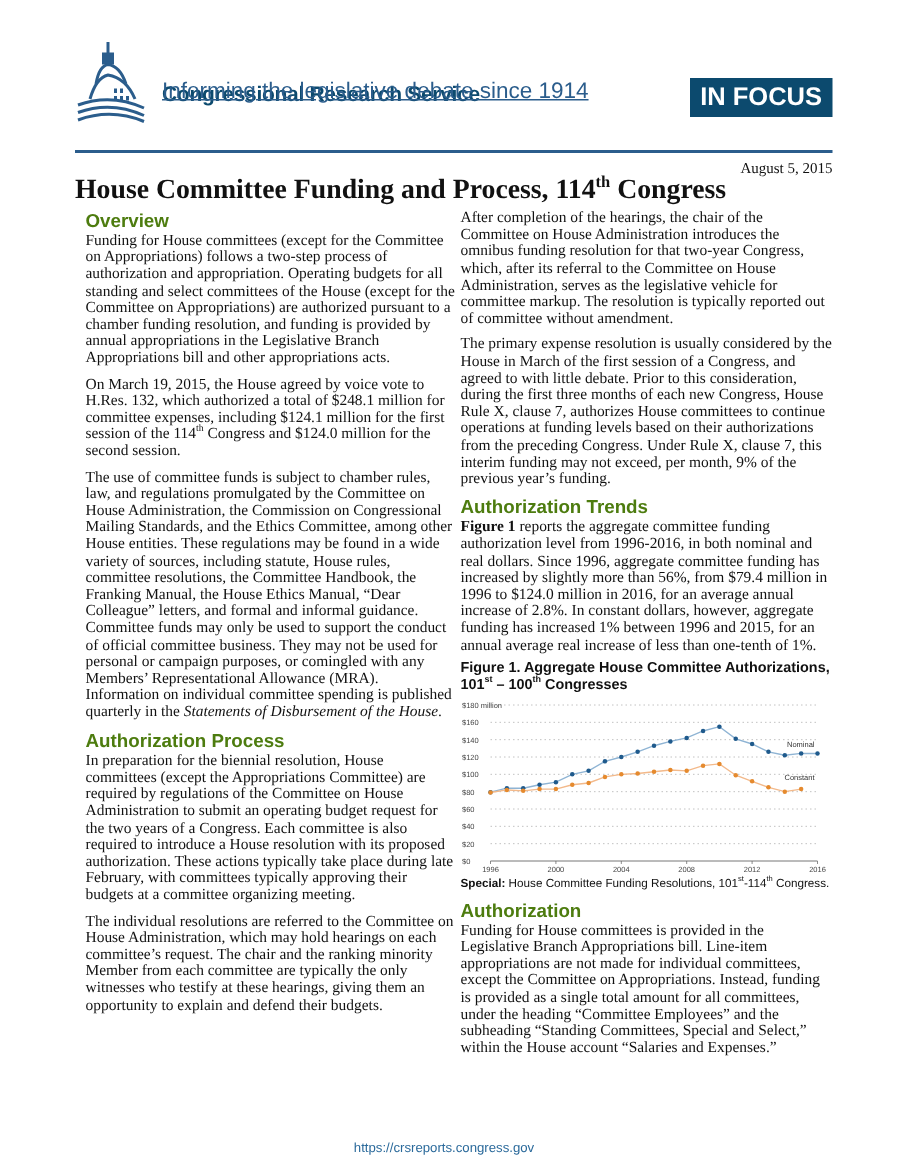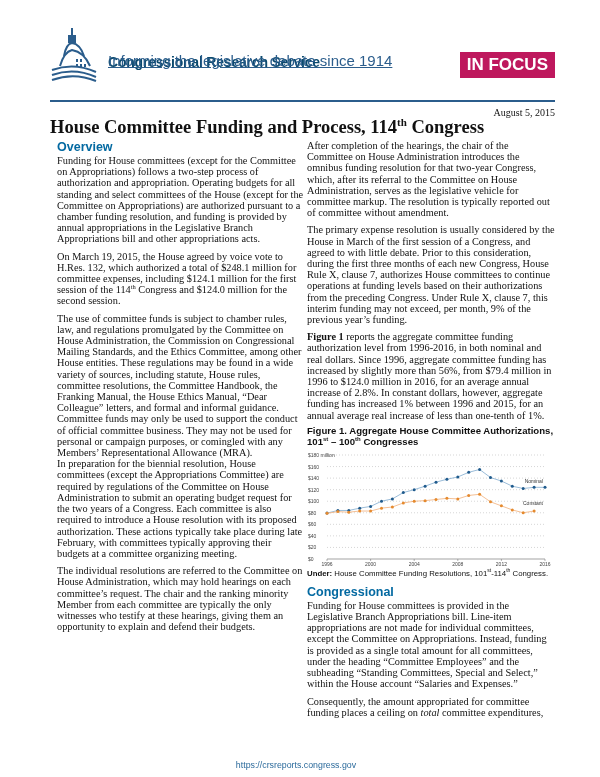--- a/index.html
+++ b/index.html
@@ -1,30 +1,30 @@
 <!DOCTYPE html>
 <html><head>
 <meta charset="utf-8">
 <style>
   html, body { margin:0; padding:0; background:#fff; }
   body { width:600px; height:777px; position:relative; overflow:hidden; font-family:"Liberation Serif", serif; color:#111; }
   .header { position:absolute; left:50px; top:20px; width:505px; height:70px; }
   .logo-icon { position:absolute; left:0; top:6px; width:48px; height:56px; }
   .logo-title { position:absolute; left:58px; top:34px; font-family:"Liberation Sans", sans-serif; font-weight:bold; font-size:14px; color:#0c4a6e; letter-spacing:-0.2px; }
   .logo-tag { position:absolute; left:58px; top:32px; font-family:"Liberation Sans", sans-serif; font-size:15px; color:#2b5d8c;text-decoration:underline; }
-  .infocus { position:absolute; right:0; top:32px; background:#be185d; color:#fff; font-family:"Liberation Sans", sans-serif; font-weight:bold; font-size:17px; padding:3px 7px 3px 7px; letter-spacing:0px; }
+  .infocus { position:absolute; right:0; top:32px; background:#0c4a6e; color:#fff; font-family:"Liberation Sans", sans-serif; font-weight:bold; font-size:17px; padding:3px 7px 3px 7px; letter-spacing:0px; }
   .rule { position:absolute; left:50px; top:100px; width:505px; height:1.5px; background:#2b5d8c; }
   .date { position:absolute; right:45px; top:107px; font-size:10px;text-align:center; }
   .title { position:absolute; left:50px; top:117px; font-weight:bold; font-size:18.5px; white-space:nowrap; }
   .title sup { font-size:11px; }
   .col { position:absolute; top:140px; width:248px; font-size:10.3px; line-height:11.2px; }
   .col.left { left:57px; }
   .col.right { left:307px; }
   .col p { margin:0 0 6px 0; }
-  h2 { font-family:"Liberation Sans", sans-serif; color:#0369a1; font-size:12.5px; font-weight:bold; margin:0 0 1px 0; line-height:14px; }
+  h2 { font-family:"Liberation Sans", sans-serif; color:#4d7c0f; font-size:12.5px; font-weight:bold; margin:0 0 1px 0; line-height:14px; }
   .fig-title { font-family:"Liberation Sans", sans-serif; font-weight:bold; font-size:9.6px; line-height:11px; margin:2px 0 2px 0; }
   .fig-title sup { font-size:6px; }
   .chart { width:248px; height:118px; display:block; }
   .source { font-family:"Liberation Sans", sans-serif; font-size:7.8px; line-height:10px; margin:2px 0 6px 0; }
   .source sup { font-size:5px; }
   .footer { position:absolute; left:0; width:592px; top:760px; text-align:center; font-family:"Liberation Sans", sans-serif; font-size:8.8px; color:#2b6a9b; }
   sup { line-height:0; }
 </style>
 </head>
 <body>
@@ -54,27 +54,30 @@
 </div>
 <div class="rule"></div>
 <div class="date">August 5, 2015</div>
 <div class="title"><span>House Committee Funding and Process, 114</span><sup>th</sup><span> Congress</span></div>
 
 <div class="col left">
   <h2>Overview</h2>
   <p>Funding for House committees (except for the Committee on Appropriations) follows a two-step process of authorization and appropriation. Operating budgets for all standing and select committees of the House (except for the Committee on Appropriations) are authorized pursuant to a chamber funding resolution, and funding is provided by annual appropriations in the Legislative Branch Appropriations bill and other appropriations acts.</p>
   <p><span>On March 19, 2015, the House agreed by voice vote to H.Res. 132, which authorized a total of $248.1 million for committee expenses, including $124.1 million for the first session of the 114</span><sup style="font-size:6.5px">th</sup><span> Congress and $124.0 million for the second session.</span></p>
   <p style="margin-bottom:0">The use of committee funds is subject to chamber rules, law, and regulations promulgated by the Committee on House Administration, the Commission on Congressional Mailing Standards, and the Ethics Committee, among other House entities. These regulations may be found in a wide variety of sources, including statute, House rules, committee resolutions, the Committee Handbook, the Franking Manual, the House Ethics Manual, “Dear Colleague” letters, and formal and informal guidance. Committee funds may only be used to support the conduct of official committee business. They may not be used for personal or campaign purposes, or comingled with any Members’ Representational Allowance (MRA).</p>
+  <p><span>Information on individual committee spending is published quarterly in the </span><i>Statements of Disbursement of the House</i><span>.</span></p>
+  <h2>Authorization Process</h2>
   <p>In preparation for the biennial resolution, House committees (except the Appropriations Committee) are required by regulations of the Committee on House Administration to submit an operating budget request for the two years of a Congress. Each committee is also required to introduce a House resolution with its proposed authorization. These actions typically take place during late February, with committees typically approving their budgets at a committee organizing meeting.</p>
   <p>The individual resolutions are referred to the Committee on House Administration, which may hold hearings on each committee’s request. The chair and the ranking minority Member from each committee are typically the only witnesses who testify at these hearings, giving them an opportunity to explain and defend their budgets.</p>
 </div>
 
 <div class="col right">
   <p>After completion of the hearings, the chair of the Committee on House Administration introduces the omnibus funding resolution for that two-year Congress, which, after its referral to the Committee on House Administration, serves as the legislative vehicle for committee markup. The resolution is typically reported out of committee without amendment.</p>
   <p>The primary expense resolution is usually considered by the House in March of the first session of a Congress, and agreed to with little debate. Prior to this consideration, during the first three months of each new Congress, House Rule X, clause 7, authorizes House committees to continue operations at funding levels based on their authorizations from the preceding Congress. Under Rule X, clause 7, this interim funding may not exceed, per month, 9% of the previous year’s funding.</p>
+  <h2>Authorization Trends</h2>
   <p style="margin-bottom:4px"><b>Figure 1</b><span> reports the aggregate committee funding authorization level from 1996-2016, in both nominal and real dollars. Since 1996, aggregate committee funding has increased by slightly more than 56%, from $79.4 million in 1996 to $124.0 million in 2016, for an average annual increase of 2.8%. In constant dollars, however, aggregate funding has increased 1% between 1996 and 2015, for an annual average real increase of less than one-tenth of 1%.</span></p>
   <div class="fig-title"><span>Figure 1. Aggregate House Committee Authorizations, 101</span><sup>st</sup><span> – 100</span><sup>th</sup><span> Congresses</span></div>
   <svg class="chart" id="chart" viewBox="0 0 248 118">
       <text x="1" y="112" font-size="5" fill="#444" font-family="Liberation Sans, sans-serif">$0</text>
       <line x1="20" x2="238" y1="98.44444444444444" y2="98.44444444444444" stroke="#bbb" stroke-width="0.6" stroke-dasharray="1,2"></line>
       <text x="1" y="100.44444444444444" font-size="5" fill="#444" font-family="Liberation Sans, sans-serif">$20</text>
       <line x1="20" x2="238" y1="86.88888888888889" y2="86.88888888888889" stroke="#bbb" stroke-width="0.6" stroke-dasharray="1,2"></line>
       <text x="1" y="88.88888888888889" font-size="5" fill="#444" font-family="Liberation Sans, sans-serif">$40</text>
       <line x1="20" x2="238" y1="75.33333333333334" y2="75.33333333333334" stroke="#bbb" stroke-width="0.6" stroke-dasharray="1,2"></line>
       <text x="1" y="77.33333333333334" font-size="5" fill="#444" font-family="Liberation Sans, sans-serif">$60</text>
@@ -142,19 +145,18 @@
       <circle cx="150.79999999999998" cy="49.91111111111112" r="1.5" fill="#e58a2e"></circle>
       <circle cx="161.70000000000002" cy="46.44444444444444" r="1.5" fill="#e58a2e"></circle>
       <circle cx="172.6" cy="45.28888888888889" r="1.5" fill="#e58a2e"></circle>
       <circle cx="183.5" cy="52.8" r="1.5" fill="#e58a2e"></circle>
       <circle cx="194.4" cy="56.84444444444445" r="1.5" fill="#e58a2e"></circle>
       <circle cx="205.29999999999998" cy="60.88888888888889" r="1.5" fill="#e58a2e"></circle>
       <circle cx="216.20000000000002" cy="63.77777777777778" r="1.5" fill="#e58a2e"></circle>
       <circle cx="227.1" cy="62.044444444444444" r="1.5" fill="#e58a2e"></circle>
       <text x="236" y="55.68888888888888" font-size="5" fill="#333" text-anchor="end" font-family="Liberation Sans, sans-serif">Constant</text>
     </svg>
-  <div class="source"><b>Under:</b><span> House Committee Funding Resolutions, 101</span><sup>st</sup><span>-114</span><sup>th</sup><span> Congress.</span></div>
-  <h2>Congressional</h2>
+  <div class="source"><b>Special:</b><span> House Committee Funding Resolutions, 101</span><sup>st</sup><span>-114</span><sup>th</sup><span> Congress.</span></div>
+  <h2>Authorization</h2>
   <p>Funding for House committees is provided in the Legislative Branch Appropriations bill. Line-item appropriations are not made for individual committees, except the Committee on Appropriations. Instead, funding is provided as a single total amount for all committees, under the heading “Committee Employees” and the subheading “Standing Committees, Special and Select,” within the House account “Salaries and Expenses.”</p>
-  <p><span>Consequently, the amount appropriated for committee funding places a ceiling on </span><i>total</i><span> committee expenditures,</span></p>
 </div>
 
 <div class="footer">https://crsreports.congress.gov</div>
 
 </body></html>

